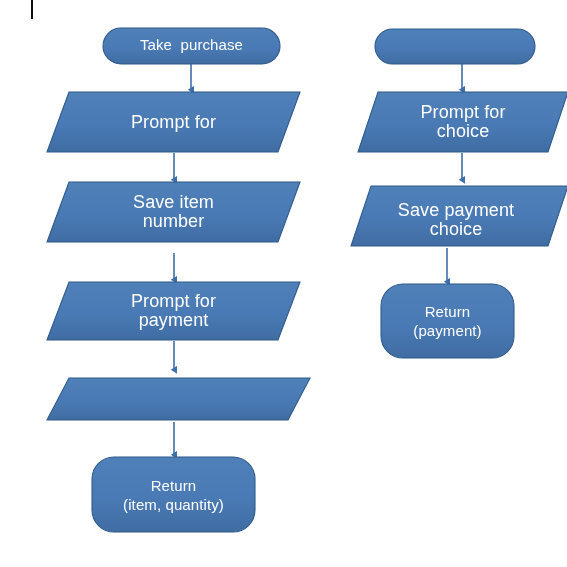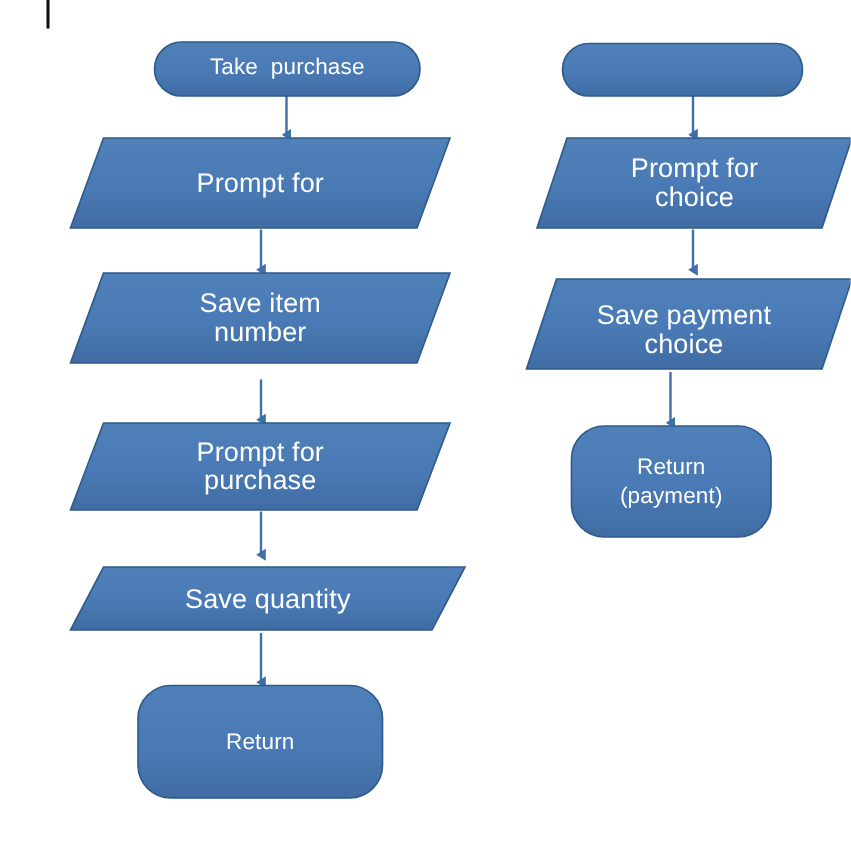--- a/index.html
+++ b/index.html
@@ -88,33 +88,29 @@
   <div class="node" style="left:47px;top:182px;width:253px;height:60px;">
     <div class="label">
       <span>Save item</span>
       <span class="l2">number</span>
     </div>
   </div>
 
   <div class="node" style="left:47px;top:282px;width:253px;height:58px;">
     <div class="label">
       <span>Prompt for</span>
-      <span class="l2">purchase</span>
+      <span class="l2">payment</span>
     </div>
   </div>
 
-  <div class="node" style="left:47px;top:378px;width:263px;height:42px;">
-    <div class="label">
-      <span>Save quantity</span>
-    </div>
-  </div>
 
   <div class="node term" style="left:92px;top:457px;width:163px;height:75px;">
     <div class="label">
       <span>Return</span>
+      <span class="l2">(item, quantity)</span>
     </div>
   </div>
 
 
   <div class="node" style="left:358px;top:92px;width:210px;height:60px;">
     <div class="label">
       <span>Prompt for</span>
       <span class="l2">choice</span>
     </div>
   </div>

